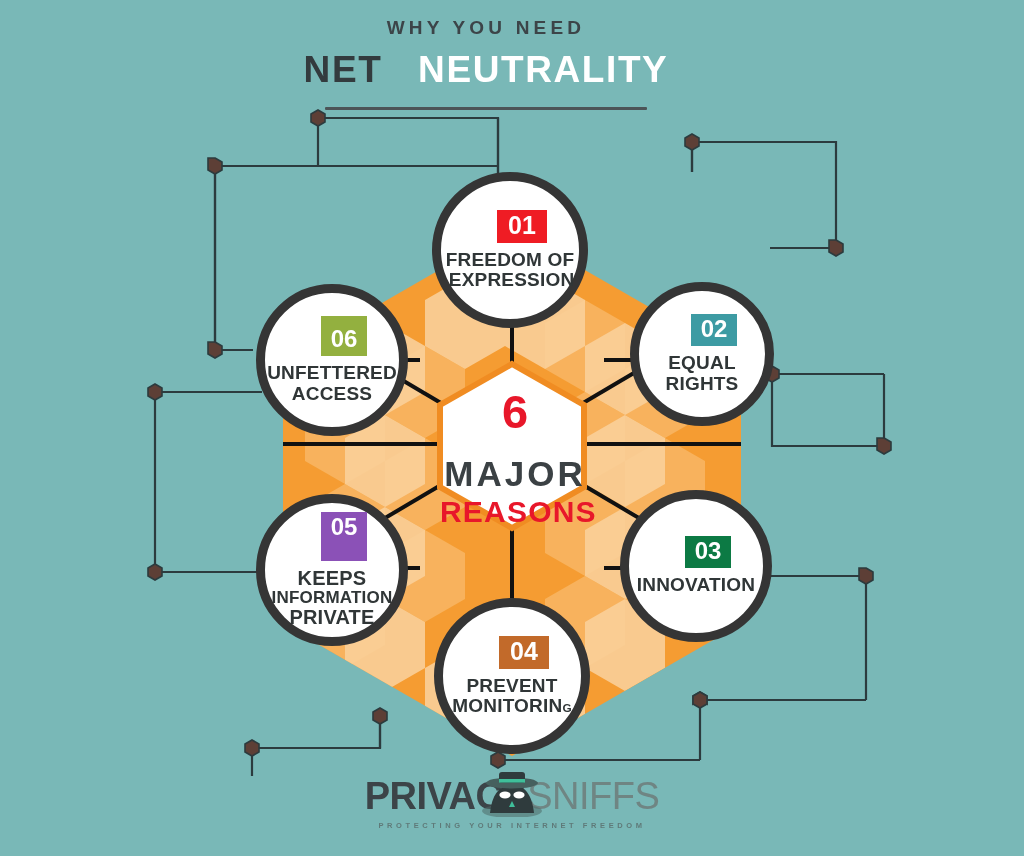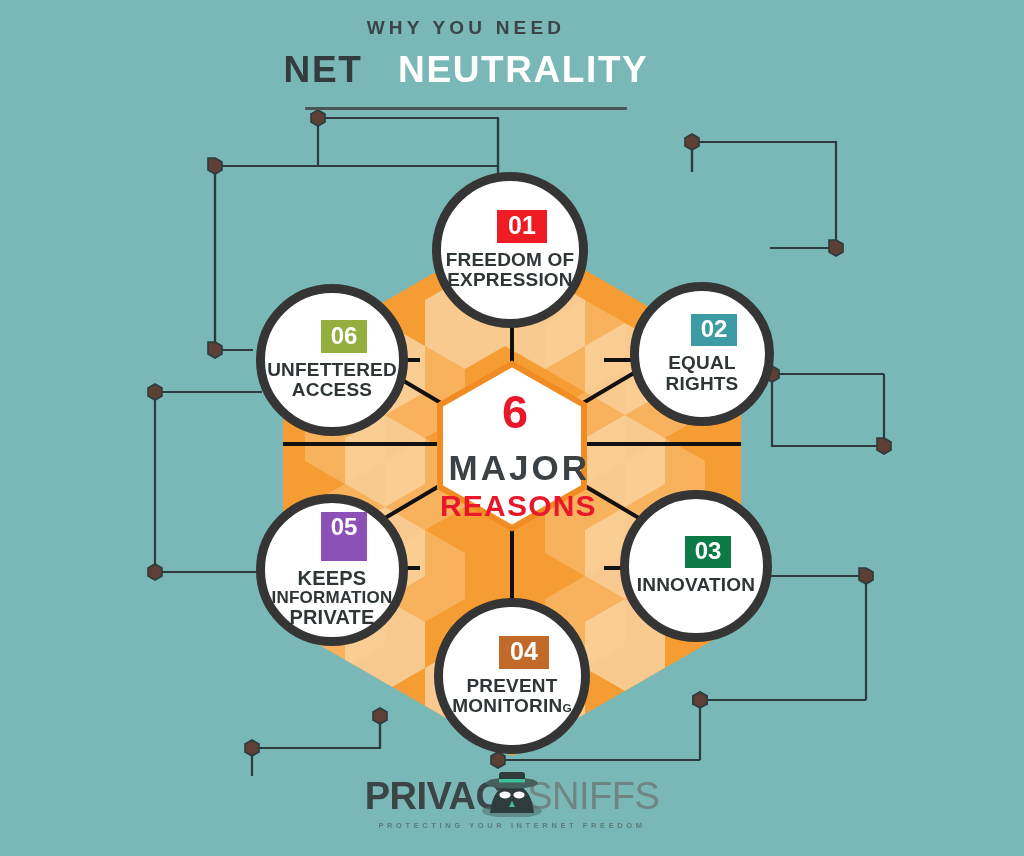--- a/index.html
+++ b/index.html
@@ -5,21 +5,21 @@
   html,body{margin:0;padding:0;}
   body{
     width:1024px;height:856px;overflow:hidden;
     background:#79b8b7;
     font-family:"Liberation Sans", sans-serif;
     position:relative;
   }
   #stage{position:absolute;inset:0;width:1024px;height:856px;}
 
   
-  .header{position:absolute;left:0;top:18px;width:932px;text-align:center;z-index:40;}
+  .header{position:absolute;left:0;top:18px;width:932px;text-align:center;z-index:40;padding-left:20px;}
   .kicker{
     font-size:19px;font-weight:bold;letter-spacing:4.2px;color:#3c4448;
     line-height:1;margin:0 0 14px 0;
   }
   .maintitle{font-size:37px;font-weight:bold;letter-spacing:1.6px;line-height:1;margin:6px;}
   .maintitle .t-dark{color:#333b3e;}
   .maintitle .t-light{color:#ffffff;}
   .rule{
     width:322px;height:3px;background:#4c5457;margin:19px auto 0 auto;border-radius:1px;
   }
@@ -43,52 +43,52 @@
   }
   .blabel{
     color:#303637;font-weight:bold;line-height:1.06;
     margin-top:7px;
     letter-spacing:.2px;
   }
 
   
   #b1{left:432px;top:172px;width:156px;height:156px;}
   #b1 .badge{font-size:25px;padding:3px 11px 5px 11px;}
-  #b1 .blabel{font-size:19px;}
+  #b1 .blabel{font-size:19px;text-align:right;}
 
   #b2{left:630px;top:282px;width:144px;height:144px;}
   #b2 .badge{font-size:24px;padding:3px 10px 5px 10px;}
   #b2 .blabel{font-size:19px;}
 
   #b3{left:620px;top:490px;width:152px;height:152px;}
   #b3 .badge{font-size:24px;padding:3px 10px 5px 10px;}
   #b3 .blabel{font-size:19px;}
 
   #b4{left:434px;top:598px;width:156px;height:156px;}
   #b4 .badge{font-size:25px;padding:3px 11px 5px 11px;}
   #b4 .blabel{font-size:19px;}
 
   #b5{left:256px;top:494px;width:152px;height:152px;}
   #b5 .badge{font-size:24px;padding:3px 10px 22px 10px;}
   #b5 .blabel{font-size:17px;}
   #b5 .blabel .big{font-size:20px;}
 
   #b6{left:256px;top:284px;width:152px;height:152px;}
-  #b6 .badge{font-size:24px;padding:4px 10px 5px 10px;}
+  #b6 .badge{font-size:24px;padding:11px 10px 5px 10px;}
   #b6 .blabel{font-size:19px;}
 
   .blabel .sm{font-size:.62em;vertical-align:baseline;}
 
   
   .center-text{
     position:absolute;left:440px;top:388px;width:150px;
     text-align:center;z-index:32;line-height:1;
   }
   .ct-six{font-size:47px;font-weight:bold;color:#e8172a;letter-spacing:0;}
-  .ct-major{font-size:35px;font-weight:bold;color:#3b4144;letter-spacing:3px;margin-top:15px;text-align:right;}
+  .ct-major{font-size:35px;font-weight:bold;color:#3b4144;letter-spacing:3px;margin-top:21px;}
   .ct-reasons{font-size:30px;font-weight:bold;color:#e8172a;letter-spacing:1.2px;margin-top:6px;}
 
   
   .logo{position:absolute;left:0;top:775px;width:1024px;text-align:center;z-index:40;}
   .logo-row{display:inline-flex;align-items:baseline;justify-content:center;}
   .logo-a{font-size:38px;font-weight:bold;color:#3c4448;letter-spacing:-0.5px;}
   .logo-b{font-size:38px;font-weight:normal;color:#6f8583;letter-spacing:-0.5px;}
   .logo-tag{
     font-size:7.5px;letter-spacing:3.6px;color:#5f7a79;margin-top:3px;font-weight:bold;
   }

